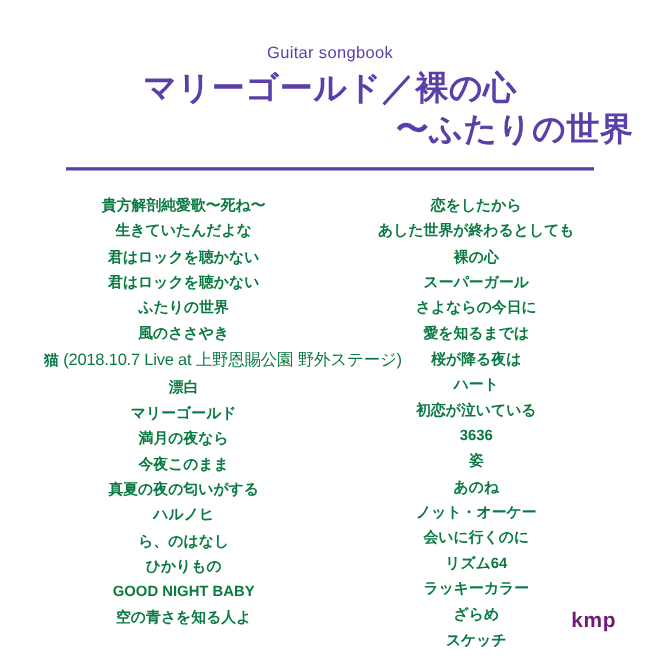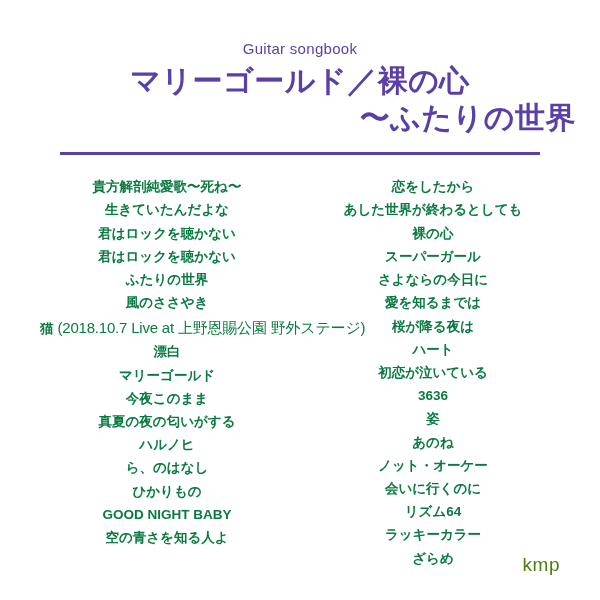--- a/index.html
+++ b/index.html
@@ -87,22 +87,22 @@
   .song .note {
     font-size: 15px;
     font-weight: normal;
     letter-spacing: -0.2px;
   }
   .footer {
     position: absolute;
     right: 40px;
     bottom: 24px;
     font-size: 19px;
-    font-weight: normal;
-    color: #4d7c0f;
+    font-weight: bold;
+    color: #701a75;
     letter-spacing: 0.5px;
   }
 </style>
 </head>
 <body>
 
 <div class="page">
 
   <div class="header">
     <div class="subtitle">Guitar songbook</div>
@@ -117,20 +117,21 @@
     <div class="col col-left">
         <div class="song"><span>貴方解剖純愛歌〜死ね〜</span></div>
         <div class="song"><span>生きていたんだよな</span></div>
         <div class="song"><span>君はロックを聴かない</span></div>
         <div class="song"><span>君はロックを聴かない</span></div>
         <div class="song"><span>ふたりの世界</span></div>
         <div class="song"><span>風のささやき</span></div>
         <div class="song"><span>猫</span><span class="note"> (2018.10.7 Live at 上野恩賜公園 野外ステージ)</span></div>
         <div class="song"><span>漂白</span></div>
         <div class="song"><span>マリーゴールド</span></div>
+        <div class="song"><span>満月の夜なら</span></div>
         <div class="song"><span>今夜このまま</span></div>
         <div class="song"><span>真夏の夜の匂いがする</span></div>
         <div class="song"><span>ハルノヒ</span></div>
         <div class="song"><span>ら、のはなし</span></div>
         <div class="song"><span>ひかりもの</span></div>
         <div class="song"><span>GOOD NIGHT BABY</span></div>
         <div class="song"><span>空の青さを知る人よ</span></div>
         <div class="song"></div>
       </div>
     <div class="col col-right">
@@ -144,19 +145,20 @@
         <div class="song"><span>ハート</span></div>
         <div class="song"><span>初恋が泣いている</span></div>
         <div class="song"><span>3636</span></div>
         <div class="song"><span>姿</span></div>
         <div class="song"><span>あのね</span></div>
         <div class="song"><span>ノット・オーケー</span></div>
         <div class="song"><span>会いに行くのに</span></div>
         <div class="song"><span>リズム64</span></div>
         <div class="song"><span>ラッキーカラー</span></div>
         <div class="song"><span>ざらめ</span></div>
+        <div class="song"><span>スケッチ</span></div>
         <div class="song"></div>
       </div>
   </div>
 
   <div class="footer">kmp</div>
 
 </div>
 
 </body></html>

